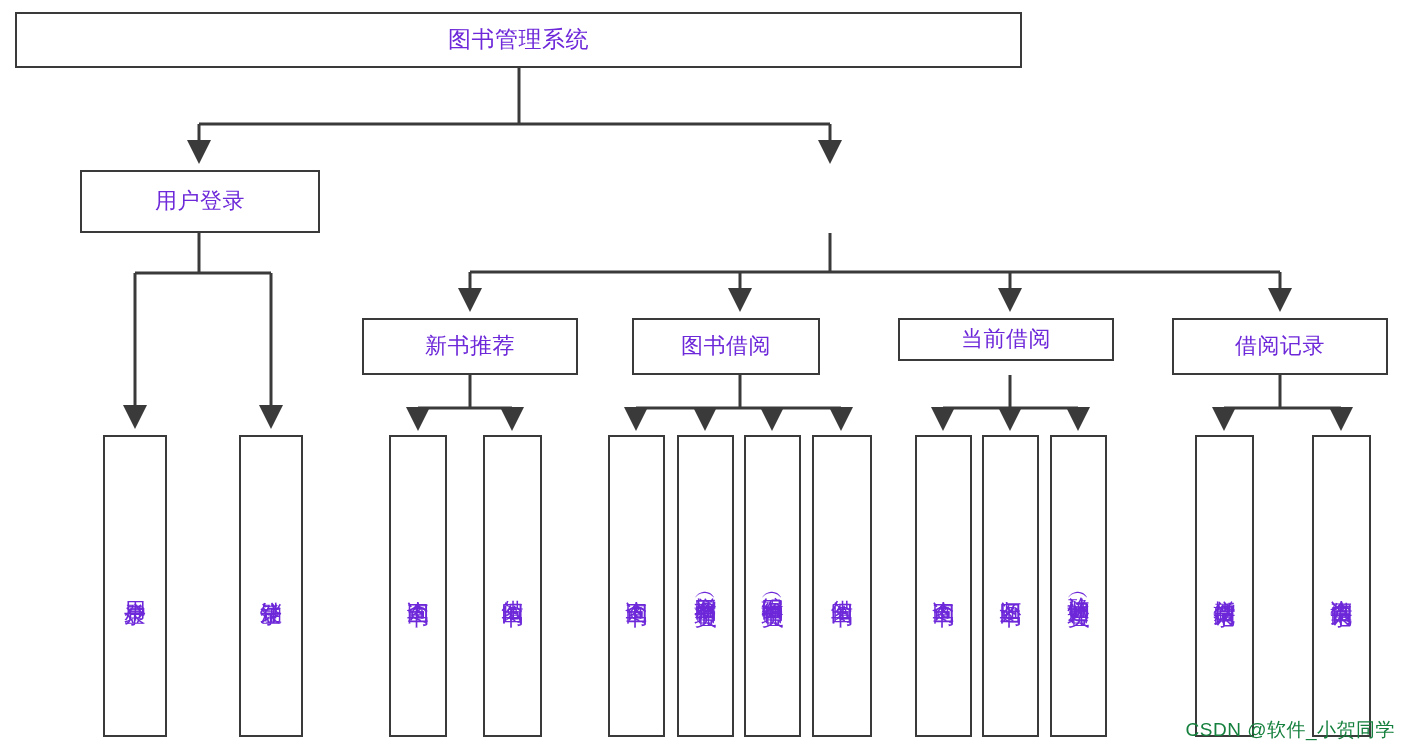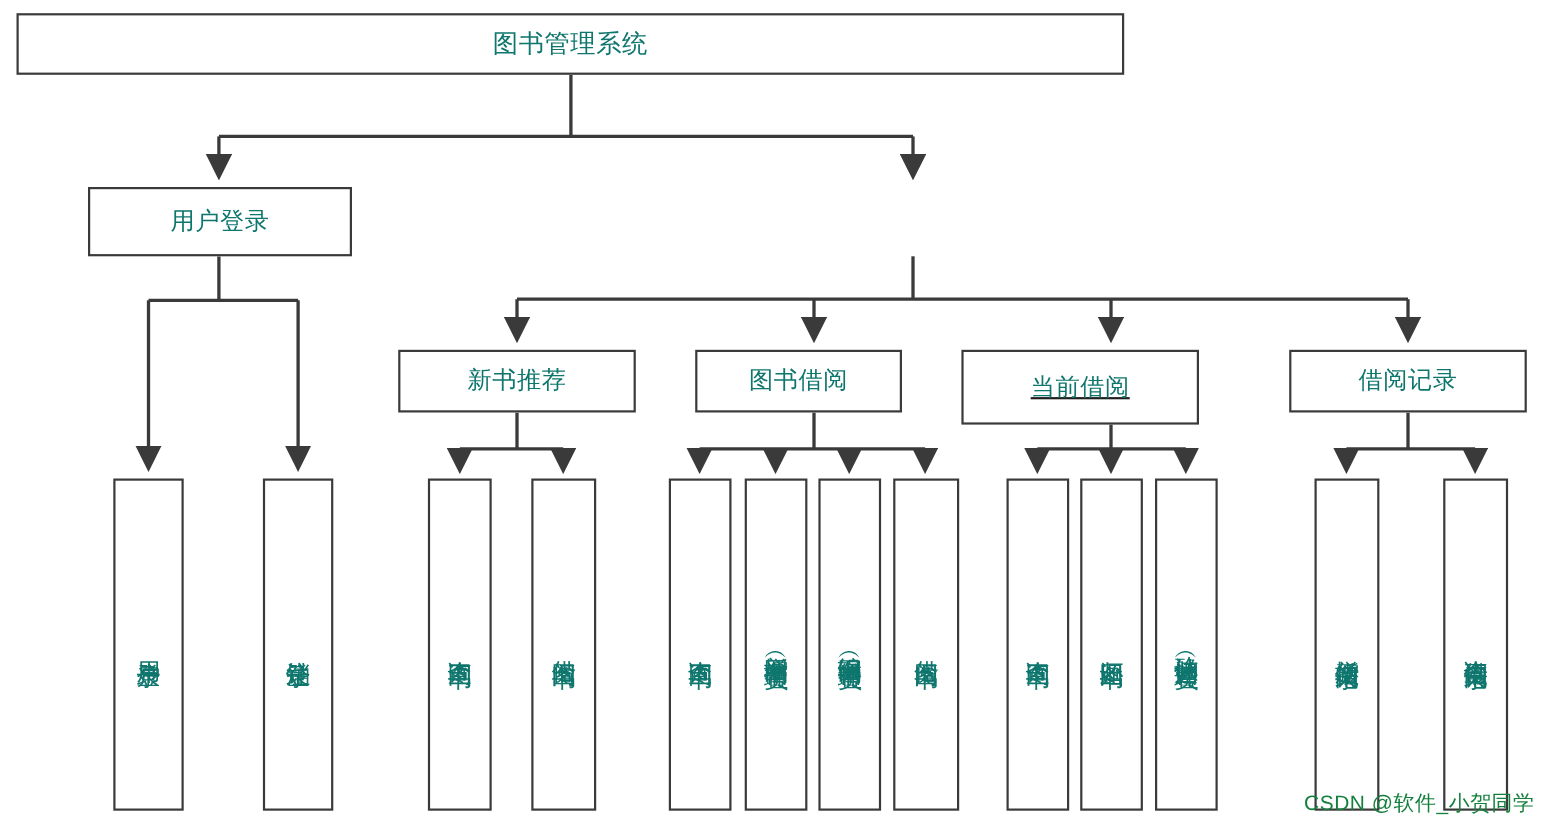--- a/index.html
+++ b/index.html
@@ -31,21 +31,21 @@
     border: 2.5px solid #3a3a3a;
     background: #ffffff;
     display: flex;
     align-items: center;
     justify-content: center;
     z-index: 2;
   }
   .node .label {
     font-size: 22px;
     line-height: 1.1;
-    color: #0f766e;
+    color: #6d28d9;
     letter-spacing: 0.5px;
     white-space: nowrap;
   }
   .node.root .label { font-size: 23px; }
   .node.level2 .label { font-size: 22px; }
   .node.level3 .label { font-size: 22px; }
   .node.leaf {
     align-items: center;
     justify-content: center;
   }
@@ -134,21 +134,21 @@
   <div class="node level2" style="left:80px; top:170px; width:240px; height:63px;">
     <span class="label">用户登录</span>
   </div>
 
   <div class="node level3" style="left:362px; top:318px; width:216px; height:57px;">
     <span class="label">新书推荐</span>
   </div>
   <div class="node level3" style="left:632px; top:318px; width:188px; height:57px;">
     <span class="label">图书借阅</span>
   </div>
-  <div class="node level3" style="left:874px; top:318px; width:216px; height:68px;text-decoration:underline;">
+  <div class="node level3" style="left:898px; top:318px; width:216px; height:43px;">
     <span class="label">当前借阅</span>
   </div>
   <div class="node level3" style="left:1172px; top:318px; width:216px; height:57px;font-family:Liberation Serif, serif;">
     <span class="label">借阅记录</span>
   </div>
 
   <div class="node leaf" style="left:103px; top:435px; width:64px; height:302px;">
     <span class="label">用户登录</span>
   </div>
   <div class="node leaf" style="left:239px; top:435px; width:64px; height:302px;">

